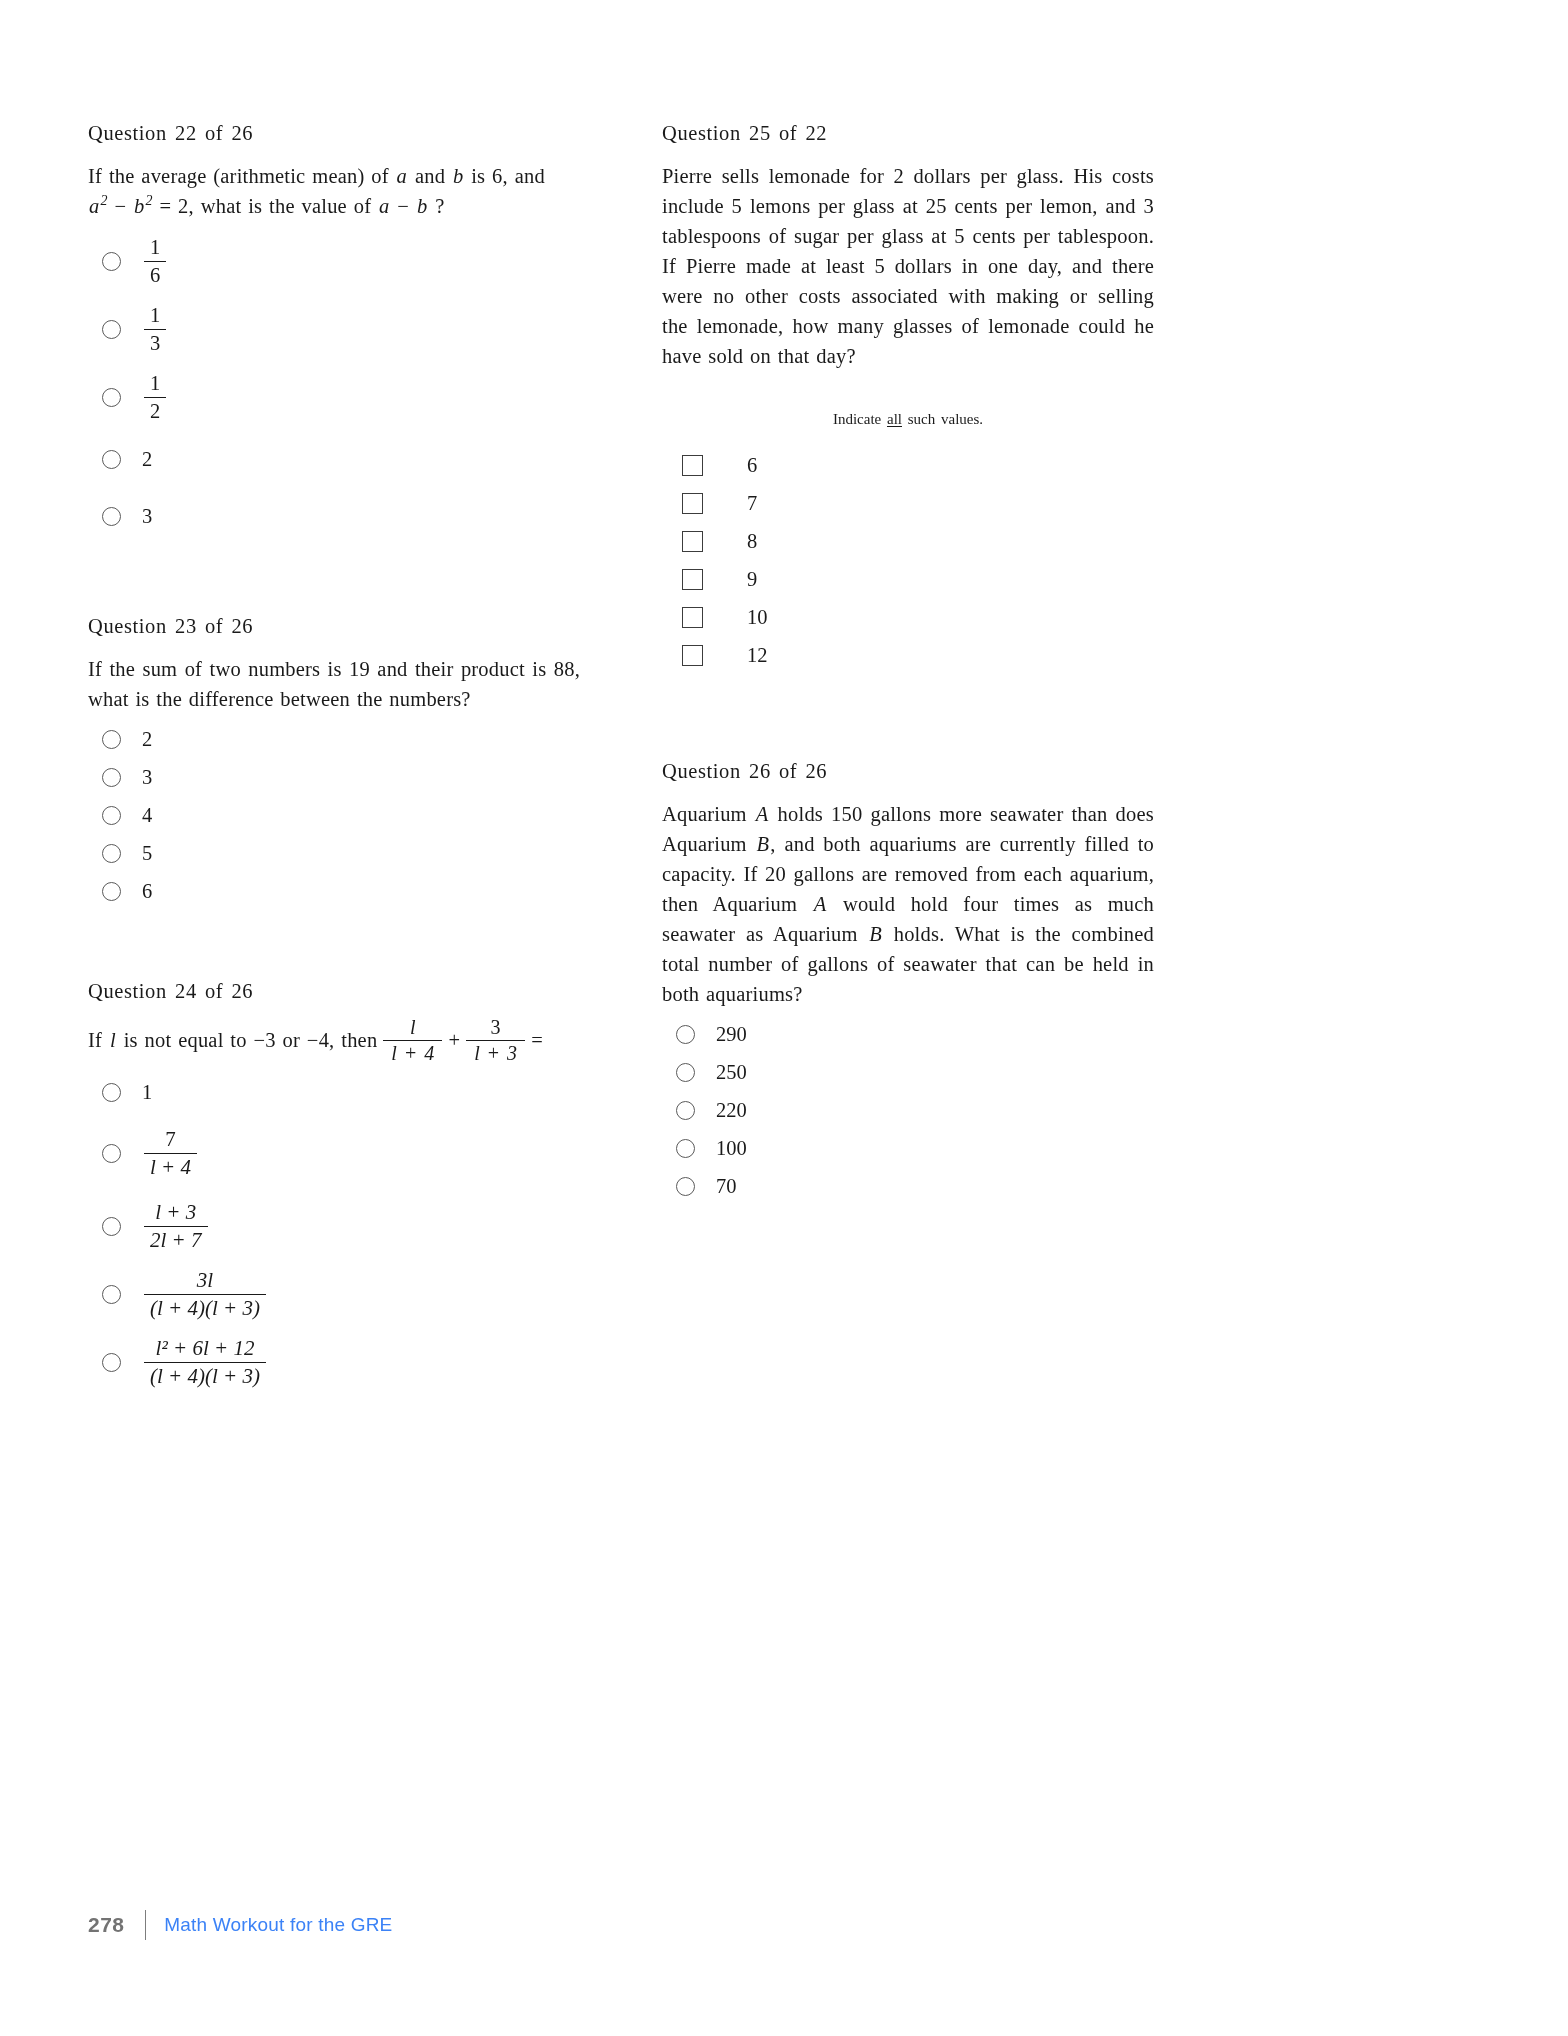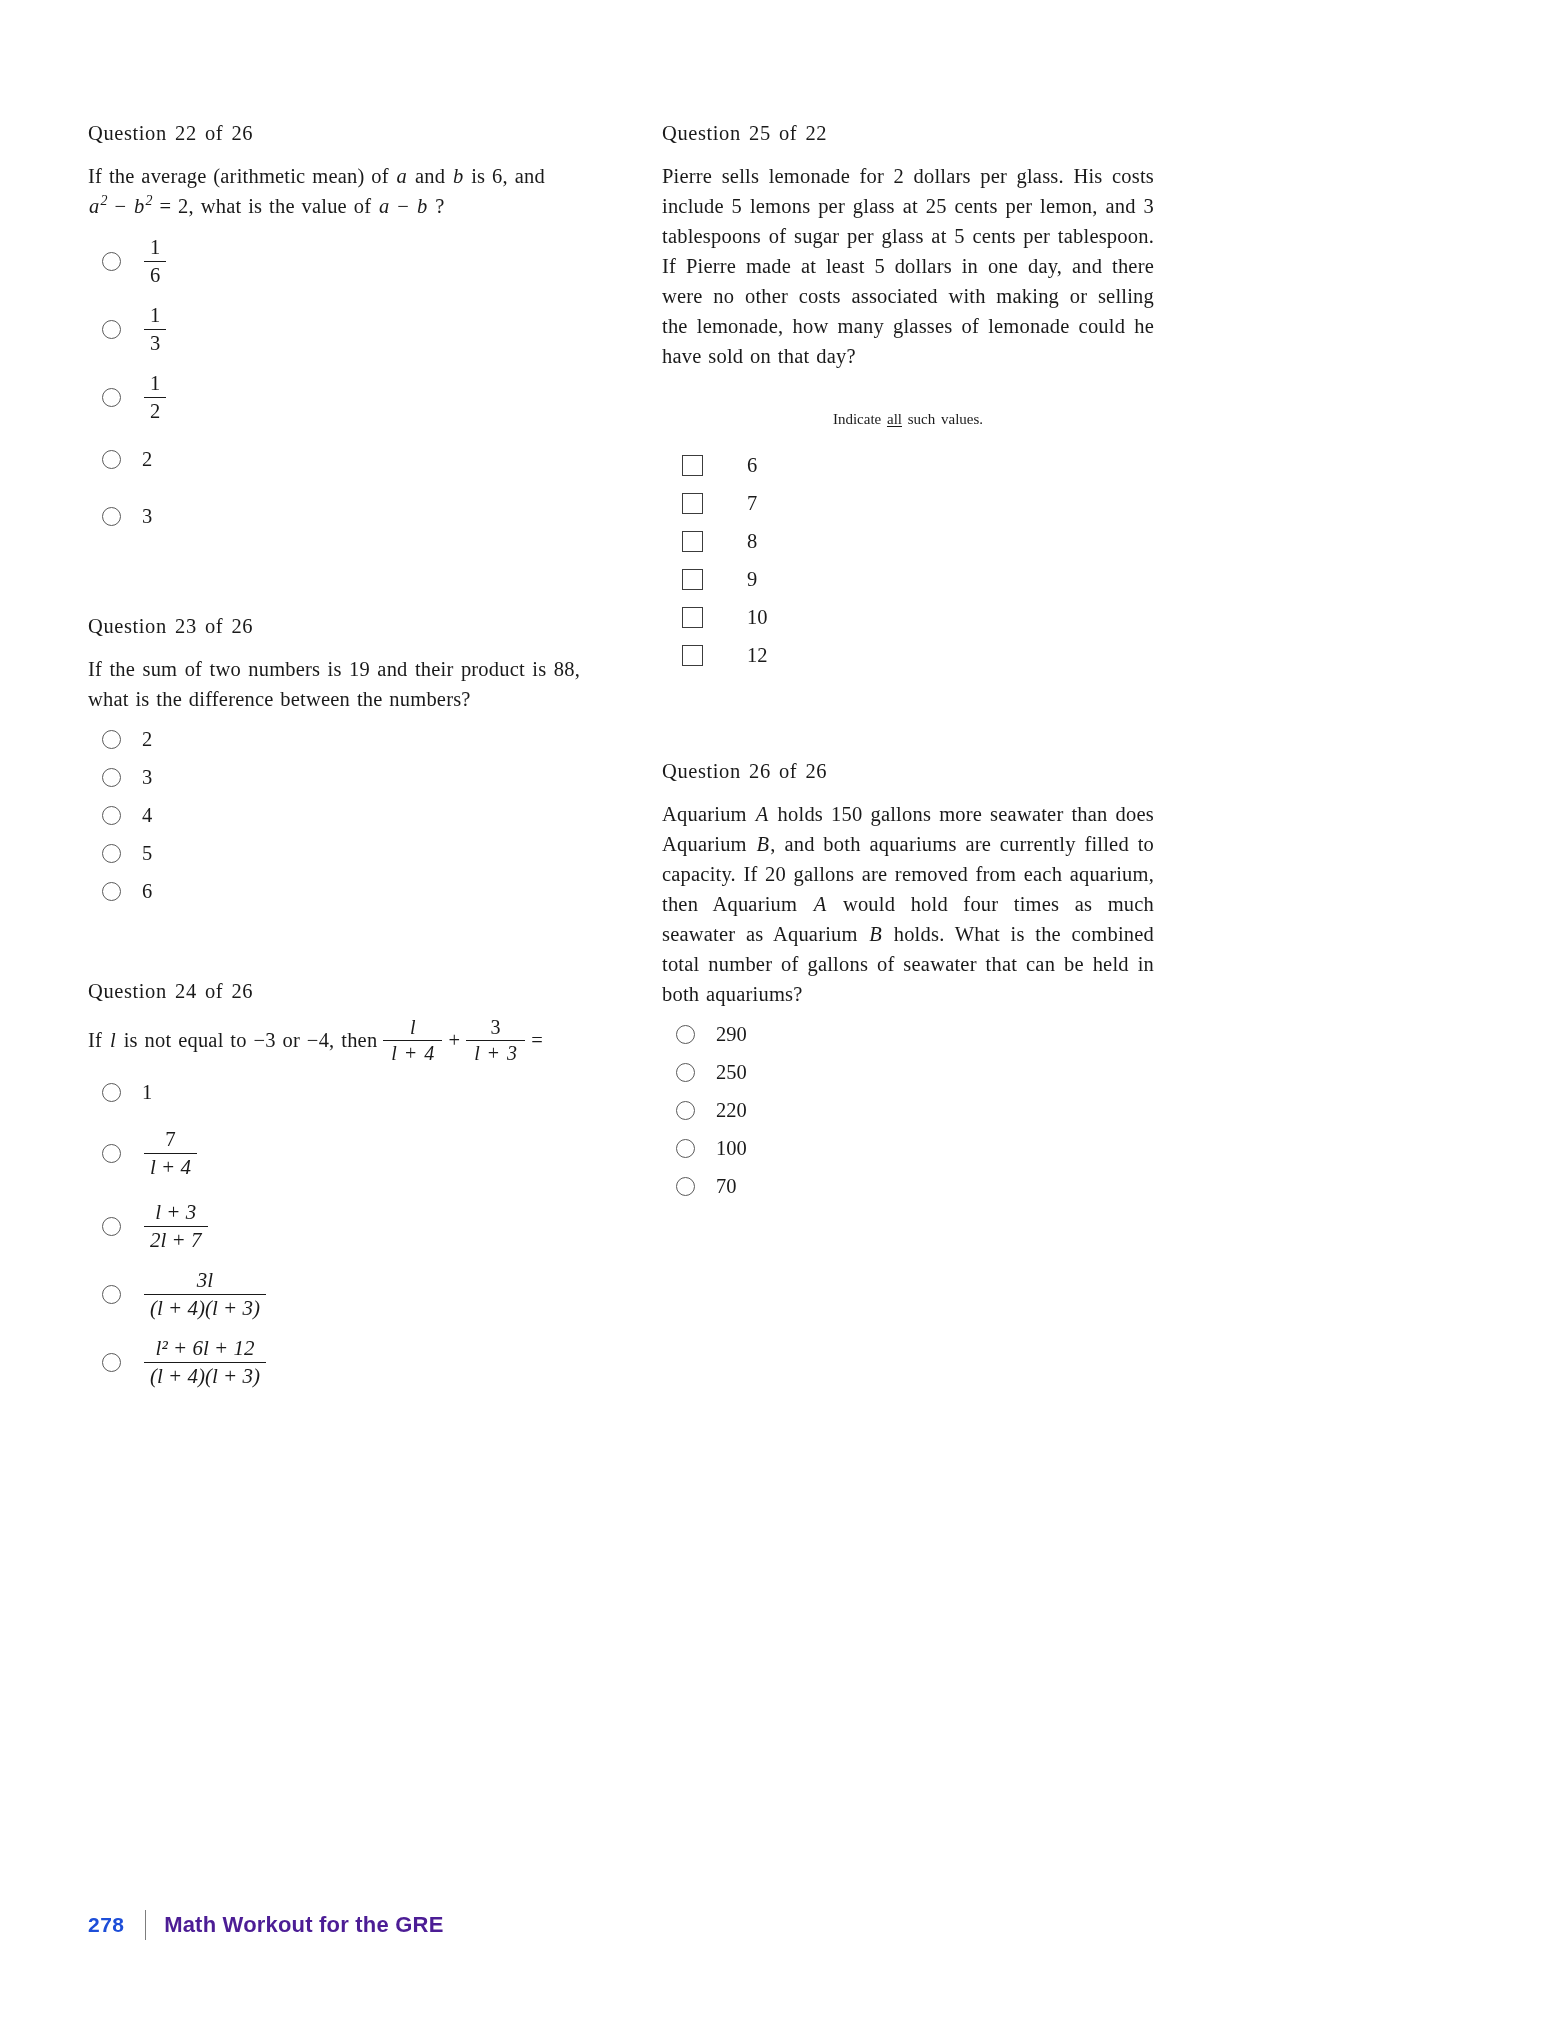--- a/index.html
+++ b/index.html
@@ -151,33 +151,32 @@
     left: 88px;
     bottom: 96px;
     display: flex;
     align-items: center;
     font-family: "Liberation Sans", "DejaVu Sans", sans-serif;
   }
   .footer-page {
     font-size: 21px;
     font-weight: bold;
     letter-spacing: 0.5px;
-    color: #1d4ed8;
+    color: #737373;
   }
   .footer-rule {
     width: 1.6px;
     height: 30px;
     background: #7d7d7d;
     margin: 0 18px 0 20px;
   }
   .footer-title {
-    font-size: 22px;
-    color: #4c1d95;
+    font-size: 19px;
+    color: #3b82f6;
     letter-spacing: 0.2px;
-    font-weight: bold;
   }
 </style>
 </head>
 <body>
 
 <div class="page">
 
   <div class="columns">
 
     <div class="col col-left">

